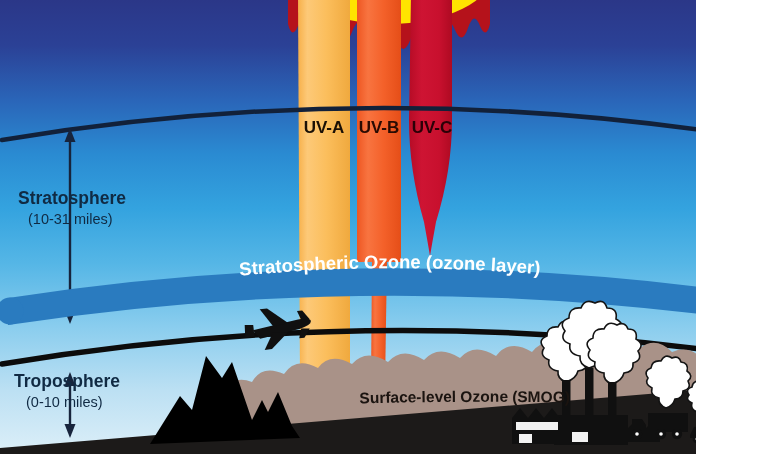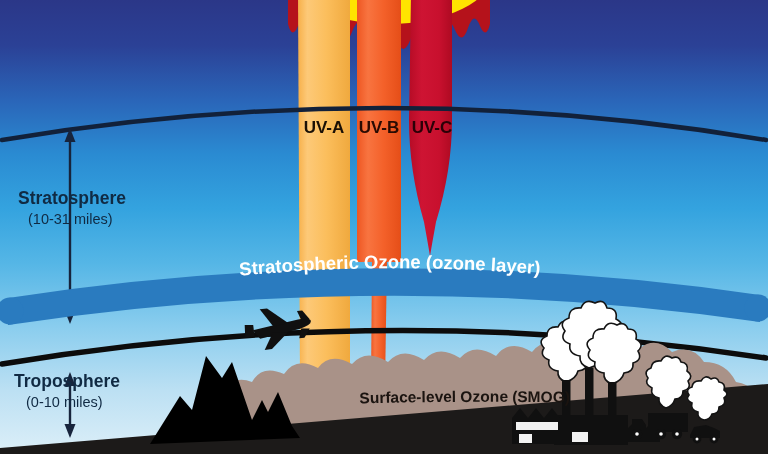--- a/index.html
+++ b/index.html
@@ -1,19 +1,19 @@
 <!DOCTYPE html>
 <html><head>
 <meta charset="utf-8">
 <style>
   * { margin:0; padding:0; box-sizing:border-box; }
   html,body { background:#ffffff; }
   #stage {
     position:relative;
-    width:768px; height:454px;
+    width:696px; height:454px;
     overflow:hidden;
     font-family:"Liberation Sans", sans-serif;
   }
   #stage svg { display:block; }
   .lbl { font-family:"Liberation Sans", sans-serif; }
 </style>
 </head>
 <body>
 
 <div id="stage">

